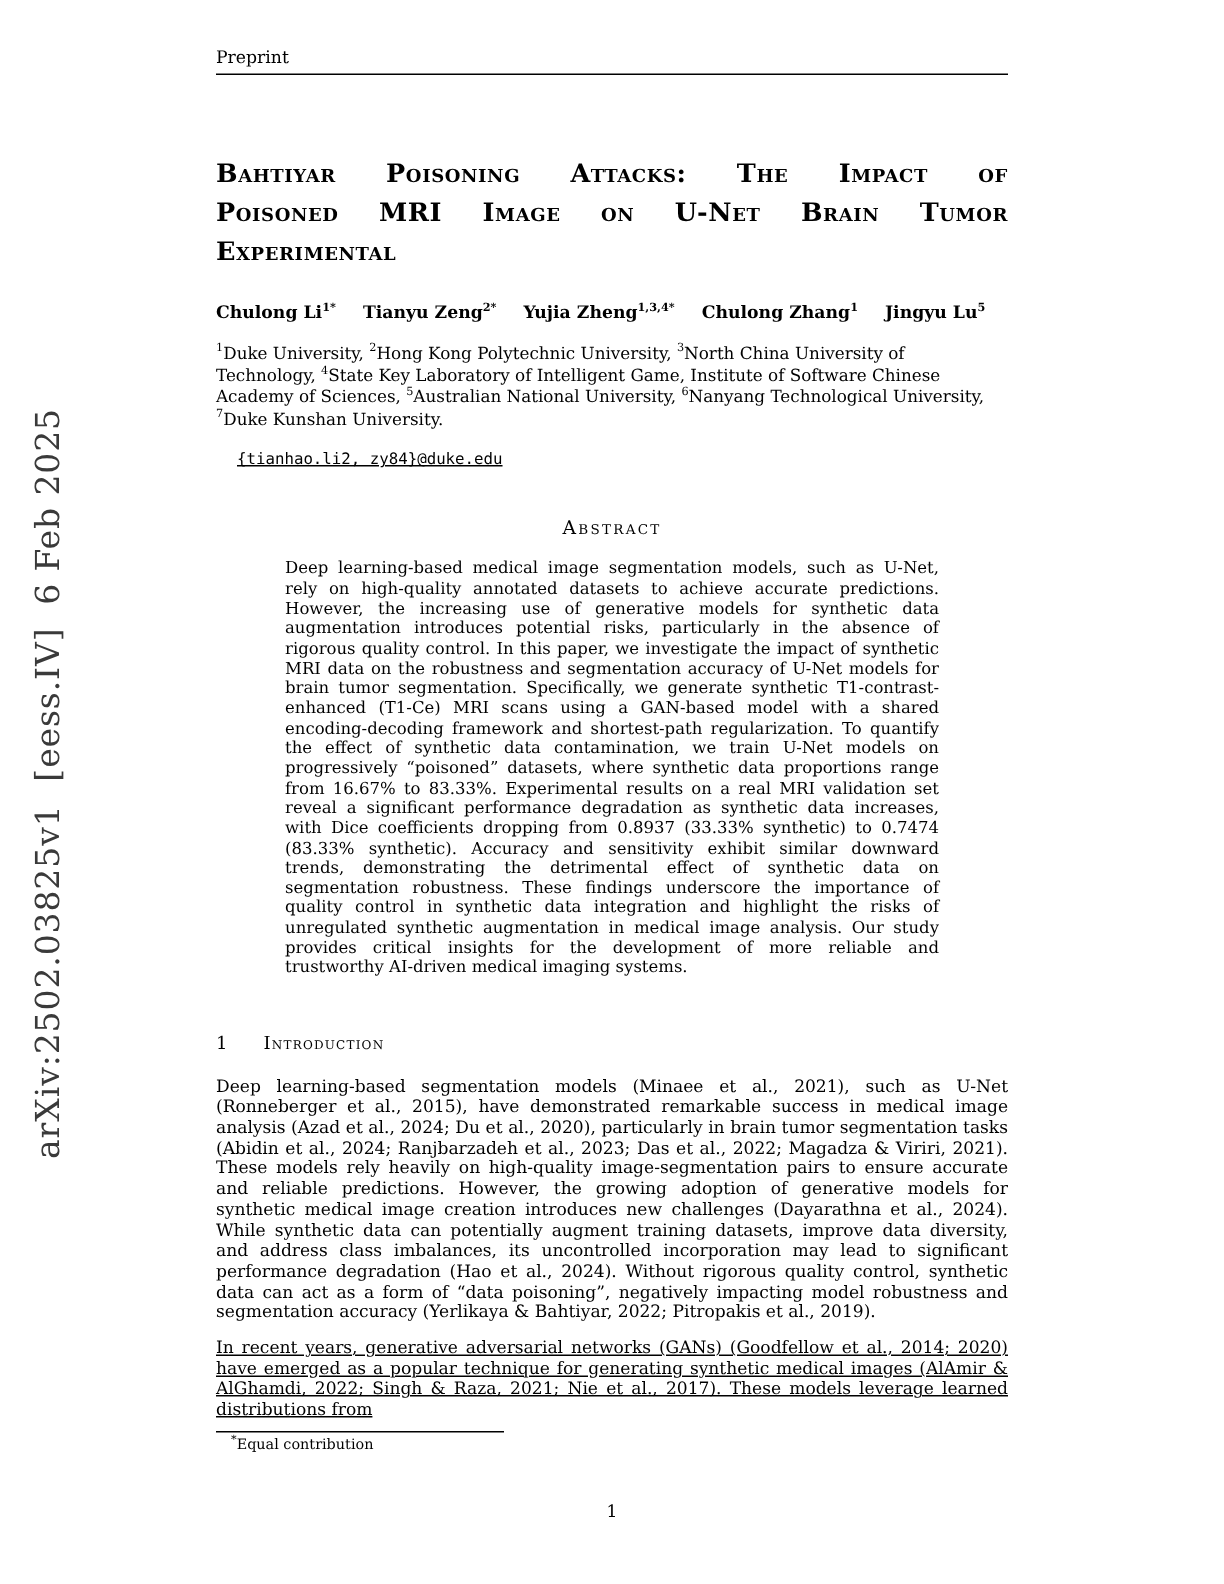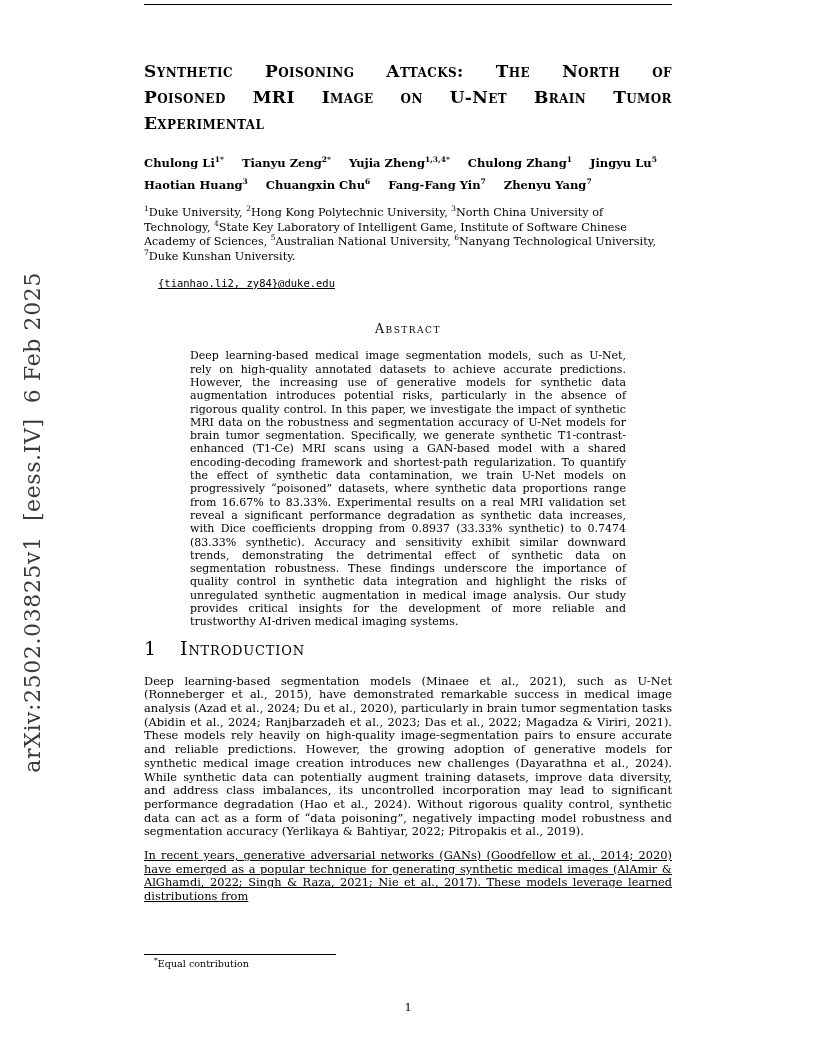--- a/index.html
+++ b/index.html
@@ -84,22 +84,22 @@
     font-size: 12.5px;
     letter-spacing: 1.5px;
   }
   .abstract-text {
     margin: 13px 46px 0 46px;
     font-size: 11px;
     line-height: 13.3px;
     text-align: justify;
   }
   .section-heading {
-    margin-top: 8px;
-    font-size: 19px;
+    margin-top: 36px;
+    font-size: 12px;
   }
   .section-number { display: inline-block; margin-right: 24px; }
   .section-title { font-variant: small-caps; letter-spacing: 0.8px; }
   .body-paragraph {
     margin-top: 16px;
     font-size: 11.4px;
     line-height: 13.7px;
     text-align: justify;
   }
   .body-paragraph + .body-paragraph { margin-top: 10px; text-decoration: underline; }
@@ -138,41 +138,36 @@
     color: #3a3a3a;
   }
 </style>
 </head>
 <body>
 
 <div class="arxiv-watermark">arXiv:2502.03825v1  [eess.IV]  6 Feb 2025</div>
 
 <div class="content">
 
+  <div class="preprint-label">Preprint</div>
   <div class="header-rule"></div>
 
   <div class="paper-title">
-    <div class="title-line">Synthetic Poisoning Attacks: The North of</div>
+    <div class="title-line">Bahtiyar Poisoning Attacks: The Impact of</div>
     <div class="title-line">Poisoned MRI Image on U-Net Brain Tumor</div>
     <div class="title-line last">Experimental</div>
   </div>
 
   <div class="authors-block">
     <div class="author-row">
       <span class="author"><span>Chulong Li</span><sup>1*</sup></span>
       <span class="author"><span>Tianyu Zeng</span><sup>2*</sup></span>
       <span class="author"><span>Yujia Zheng</span><sup>1,3,4*</sup></span>
       <span class="author"><span>Chulong Zhang</span><sup>1</sup></span>
       <span class="author"><span>Jingyu Lu</span><sup>5</sup></span>
-    </div>
-    <div class="author-row">
-      <span class="author"><span>Haotian Huang</span><sup>3</sup></span>
-      <span class="author"><span>Chuangxin Chu</span><sup>6</sup></span>
-      <span class="author"><span>Fang-Fang Yin</span><sup>7</sup></span>
-      <span class="author"><span>Zhenyu Yang</span><sup>7</sup></span>
     </div>
   </div>
 
   <div class="affiliations">
     <sup>1</sup><span>Duke University, </span><sup>2</sup><span>Hong Kong Polytechnic University, </span><sup>3</sup><span>North China University of Technology, </span><sup>4</sup><span>State Key Laboratory of Intelligent Game, Institute of Software Chinese Academy of Sciences, </span><sup>5</sup><span>Australian National University, </span><sup>6</sup><span>Nanyang Technological University, </span><sup>7</sup><span>Duke Kunshan University.</span>
   </div>
 
   <div class="email-line">{tianhao.li2, zy84}@duke.edu</div>
 
   <div class="abstract-heading">Abstract</div>

